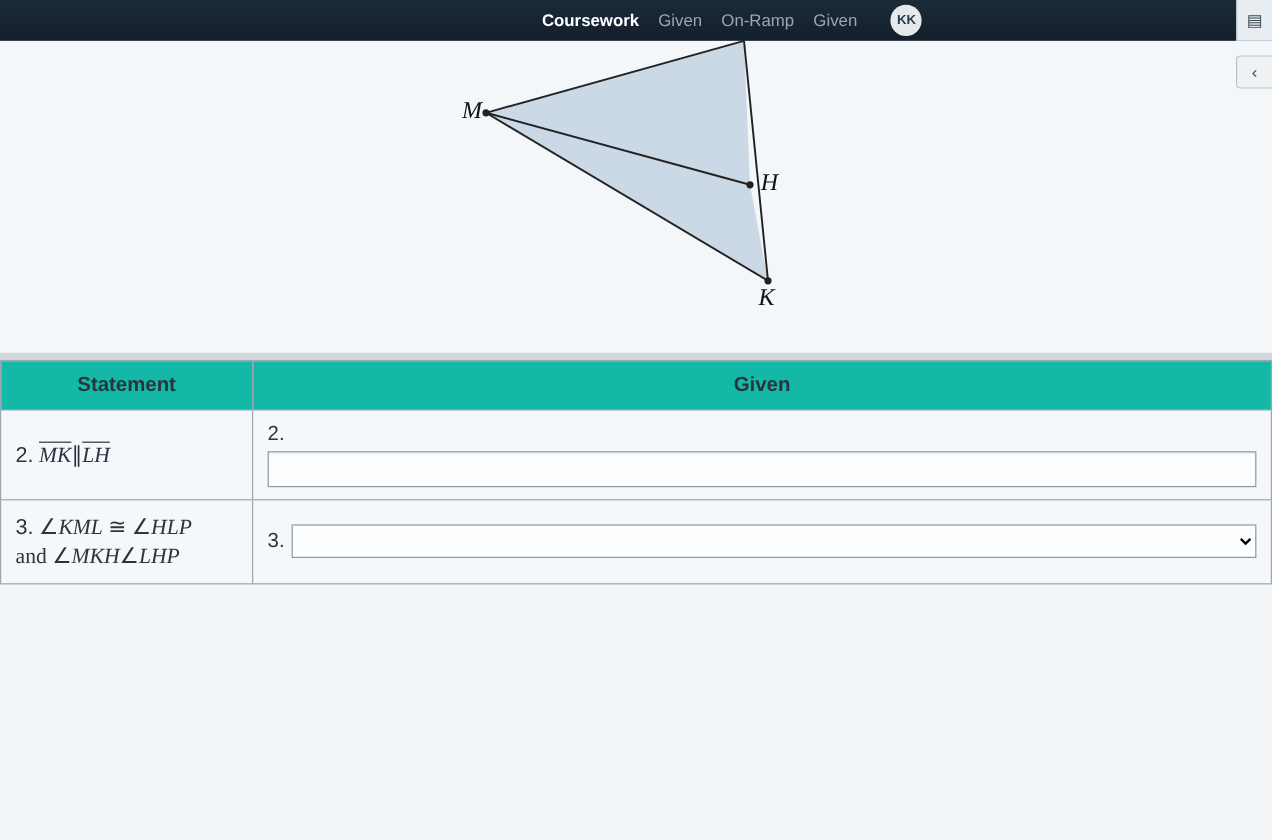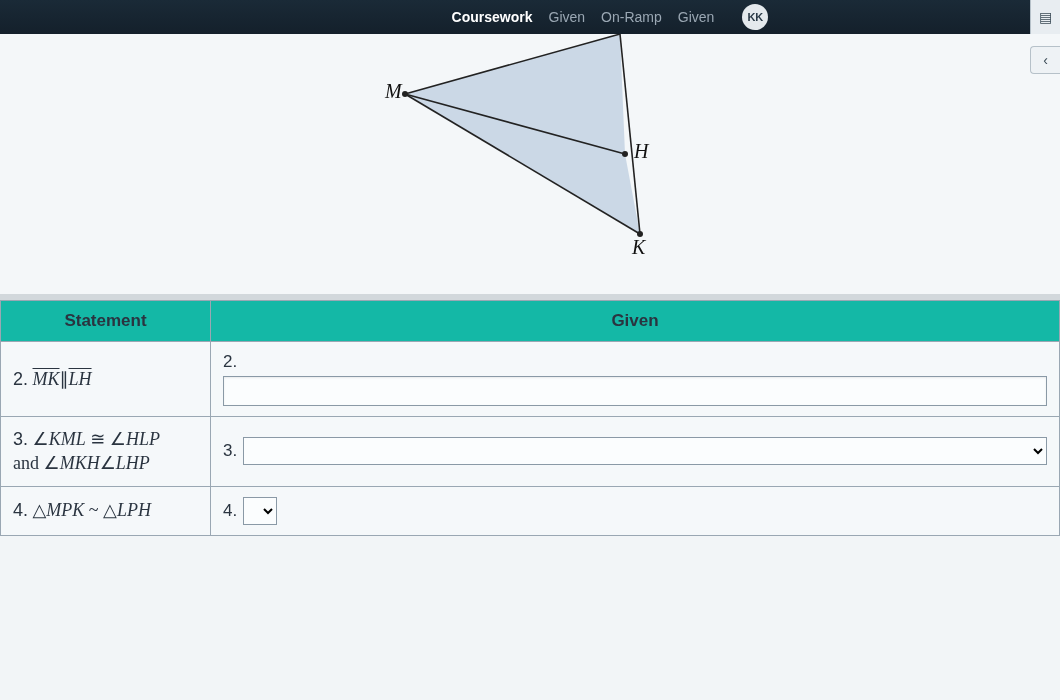--- a/index.html
+++ b/index.html
@@ -179,27 +179,15 @@
           <span style="font-family:Liberation Serif, serif">and </span><span>∠</span><span class="ital">MKH</span><span>∠</span><span class="ital">LHP</span>
         </td>
         <td>
           <div class="reason-row">
             <span class="reason-num">3.</span>
             <select class="reason-select"><option></option></select>
           </div>
         </td>
       </tr>
 
-      <tr>
-        <td class="stmt">
-          <span class="num">4.</span>
-          <span>△</span><span class="ital">MPK</span><span> ~ </span><span>△</span><span class="ital">LPH</span>
-        </td>
-        <td>
-          <div class="reason-row">
-            <span class="reason-num">4.</span>
-            <select class="reason-select narrow"><option></option></select>
-          </div>
-        </td>
-      </tr>
     </tbody>
   </table>
 </div>
 
 </body></html>

